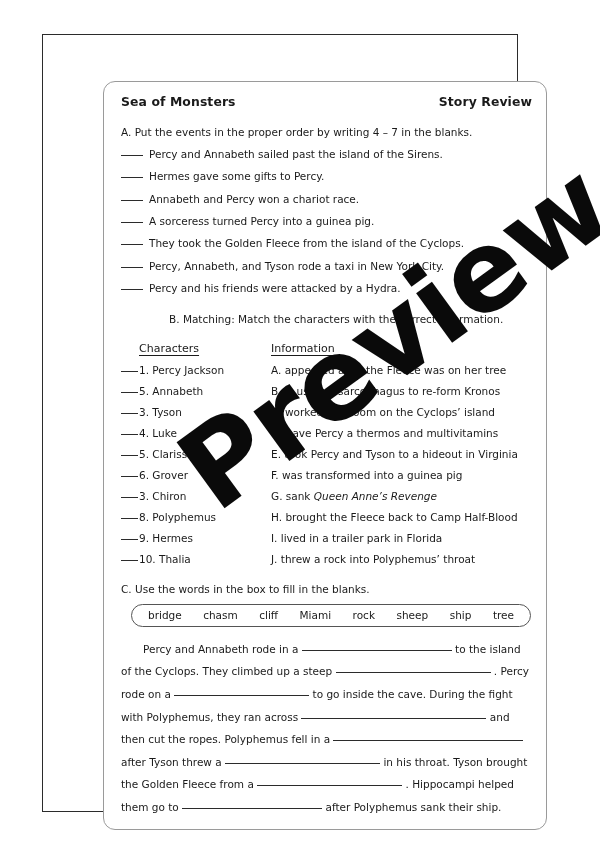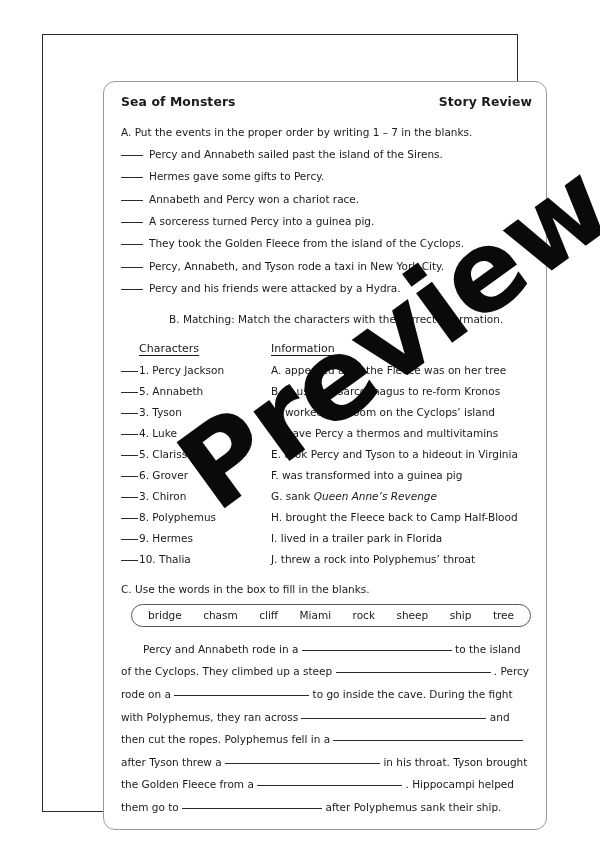--- a/index.html
+++ b/index.html
@@ -171,21 +171,21 @@
 
 <div class="page-outer">
   <div class="page-inner">
     <div class="content">
 
       <div class="header-row">
         <div>Sea of Monsters</div>
         <div>Story Review</div>
       </div>
 
-      <p class="instr">A. Put the events in the proper order by writing 1 – 7 in the blanks.</p>
+      <p class="instr">A. Put the events in the proper order by writing 4 – 7 in the blanks.</p>
       <ul class="evt-list" id="evt-list">
           <li><span class="blank-pre"></span><span>Percy and Annabeth sailed past the island of the Sirens.</span></li>
           <li><span class="blank-pre"></span><span>Hermes gave some gifts to Percy.</span></li>
           <li><span class="blank-pre"></span><span>Annabeth and Percy won a chariot race.</span></li>
           <li><span class="blank-pre"></span><span>A sorceress turned Percy into a guinea pig.</span></li>
           <li><span class="blank-pre"></span><span>They took the Golden Fleece from the island of the Cyclops.</span></li>
           <li><span class="blank-pre"></span><span>Percy, Annabeth, and Tyson rode a taxi in New York City.</span></li>
           <li><span class="blank-pre"></span><span>Percy and his friends were attacked by a Hydra.</span></li>
         </ul>
 

